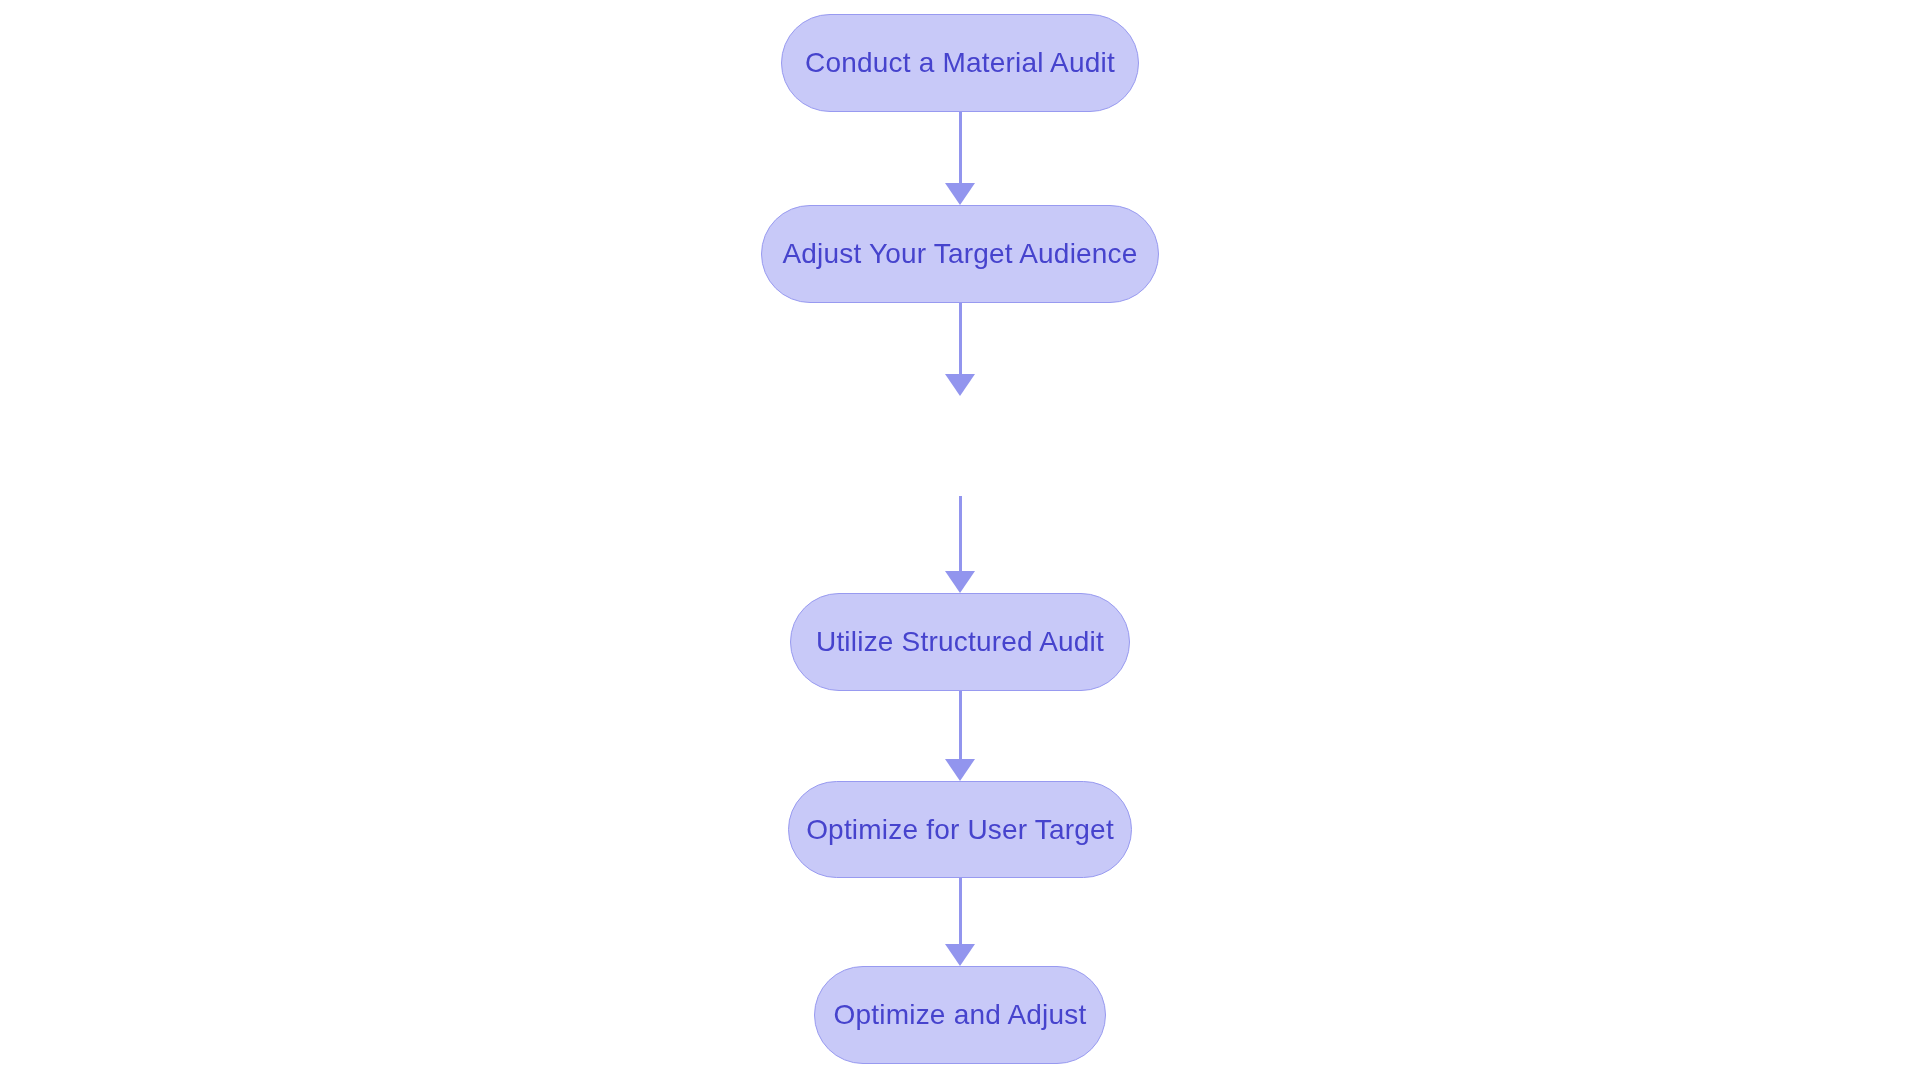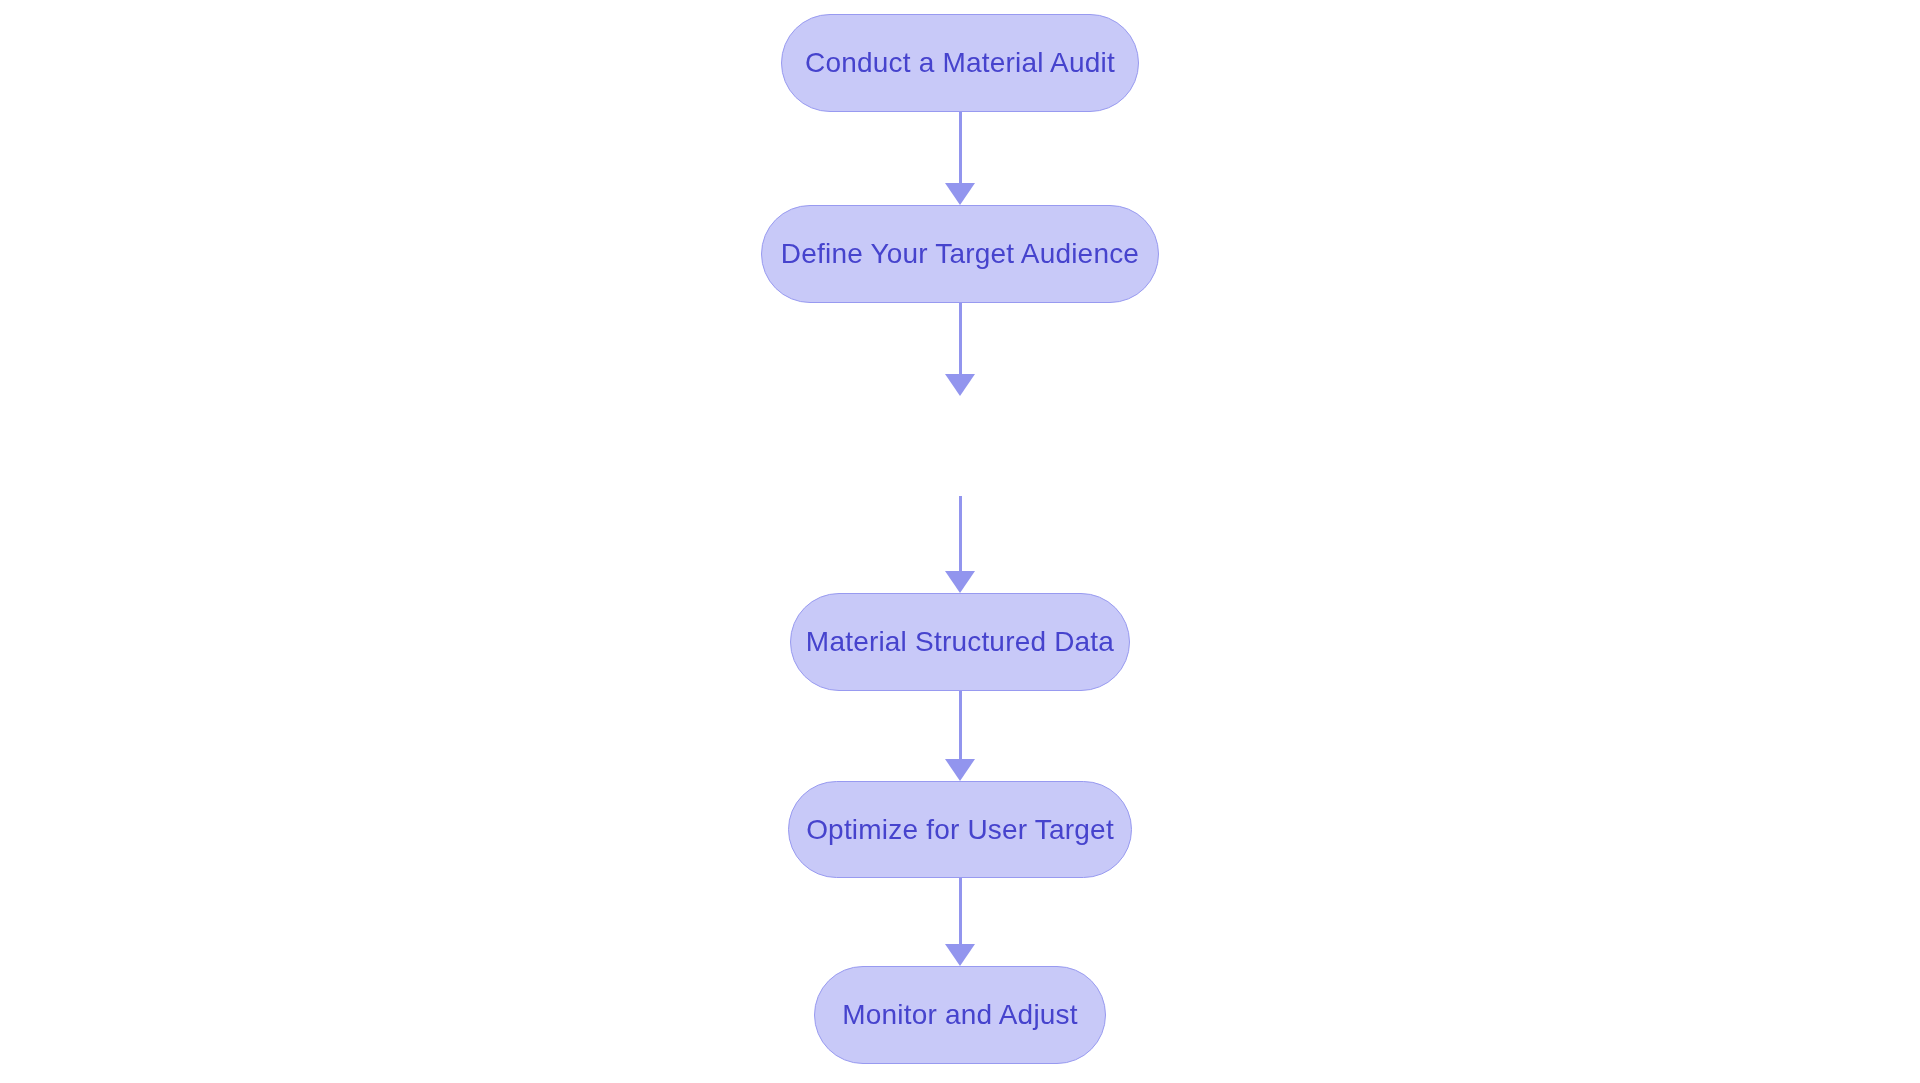--- a/index.html
+++ b/index.html
@@ -75,49 +75,49 @@
   <div class="flow-node node-1">
     <span>Conduct a Material Audit</span>
   </div>
 
   <div class="arrow arrow-1">
     <div class="line"></div>
     <div class="head"></div>
   </div>
 
   <div class="flow-node node-2">
-    <span>Define Your Target Audience</span>
+    <span>Adjust Your Target Audience</span>
   </div>
 
   <div class="arrow arrow-2">
     <div class="line"></div>
     <div class="head"></div>
   </div>
 
 
   <div class="arrow arrow-3">
     <div class="line"></div>
     <div class="head"></div>
   </div>
 
   <div class="flow-node node-4">
-    <span>Material Structured Data</span>
+    <span>Utilize Structured Audit</span>
   </div>
 
   <div class="arrow arrow-4">
     <div class="line"></div>
     <div class="head"></div>
   </div>
 
   <div class="flow-node node-5">
     <span>Optimize for User Target</span>
   </div>
 
   <div class="arrow arrow-5">
     <div class="line"></div>
     <div class="head"></div>
   </div>
 
   <div class="flow-node node-6">
-    <span>Monitor and Adjust</span>
+    <span>Optimize and Adjust</span>
   </div>
 
 </div>
 
 </body></html>

